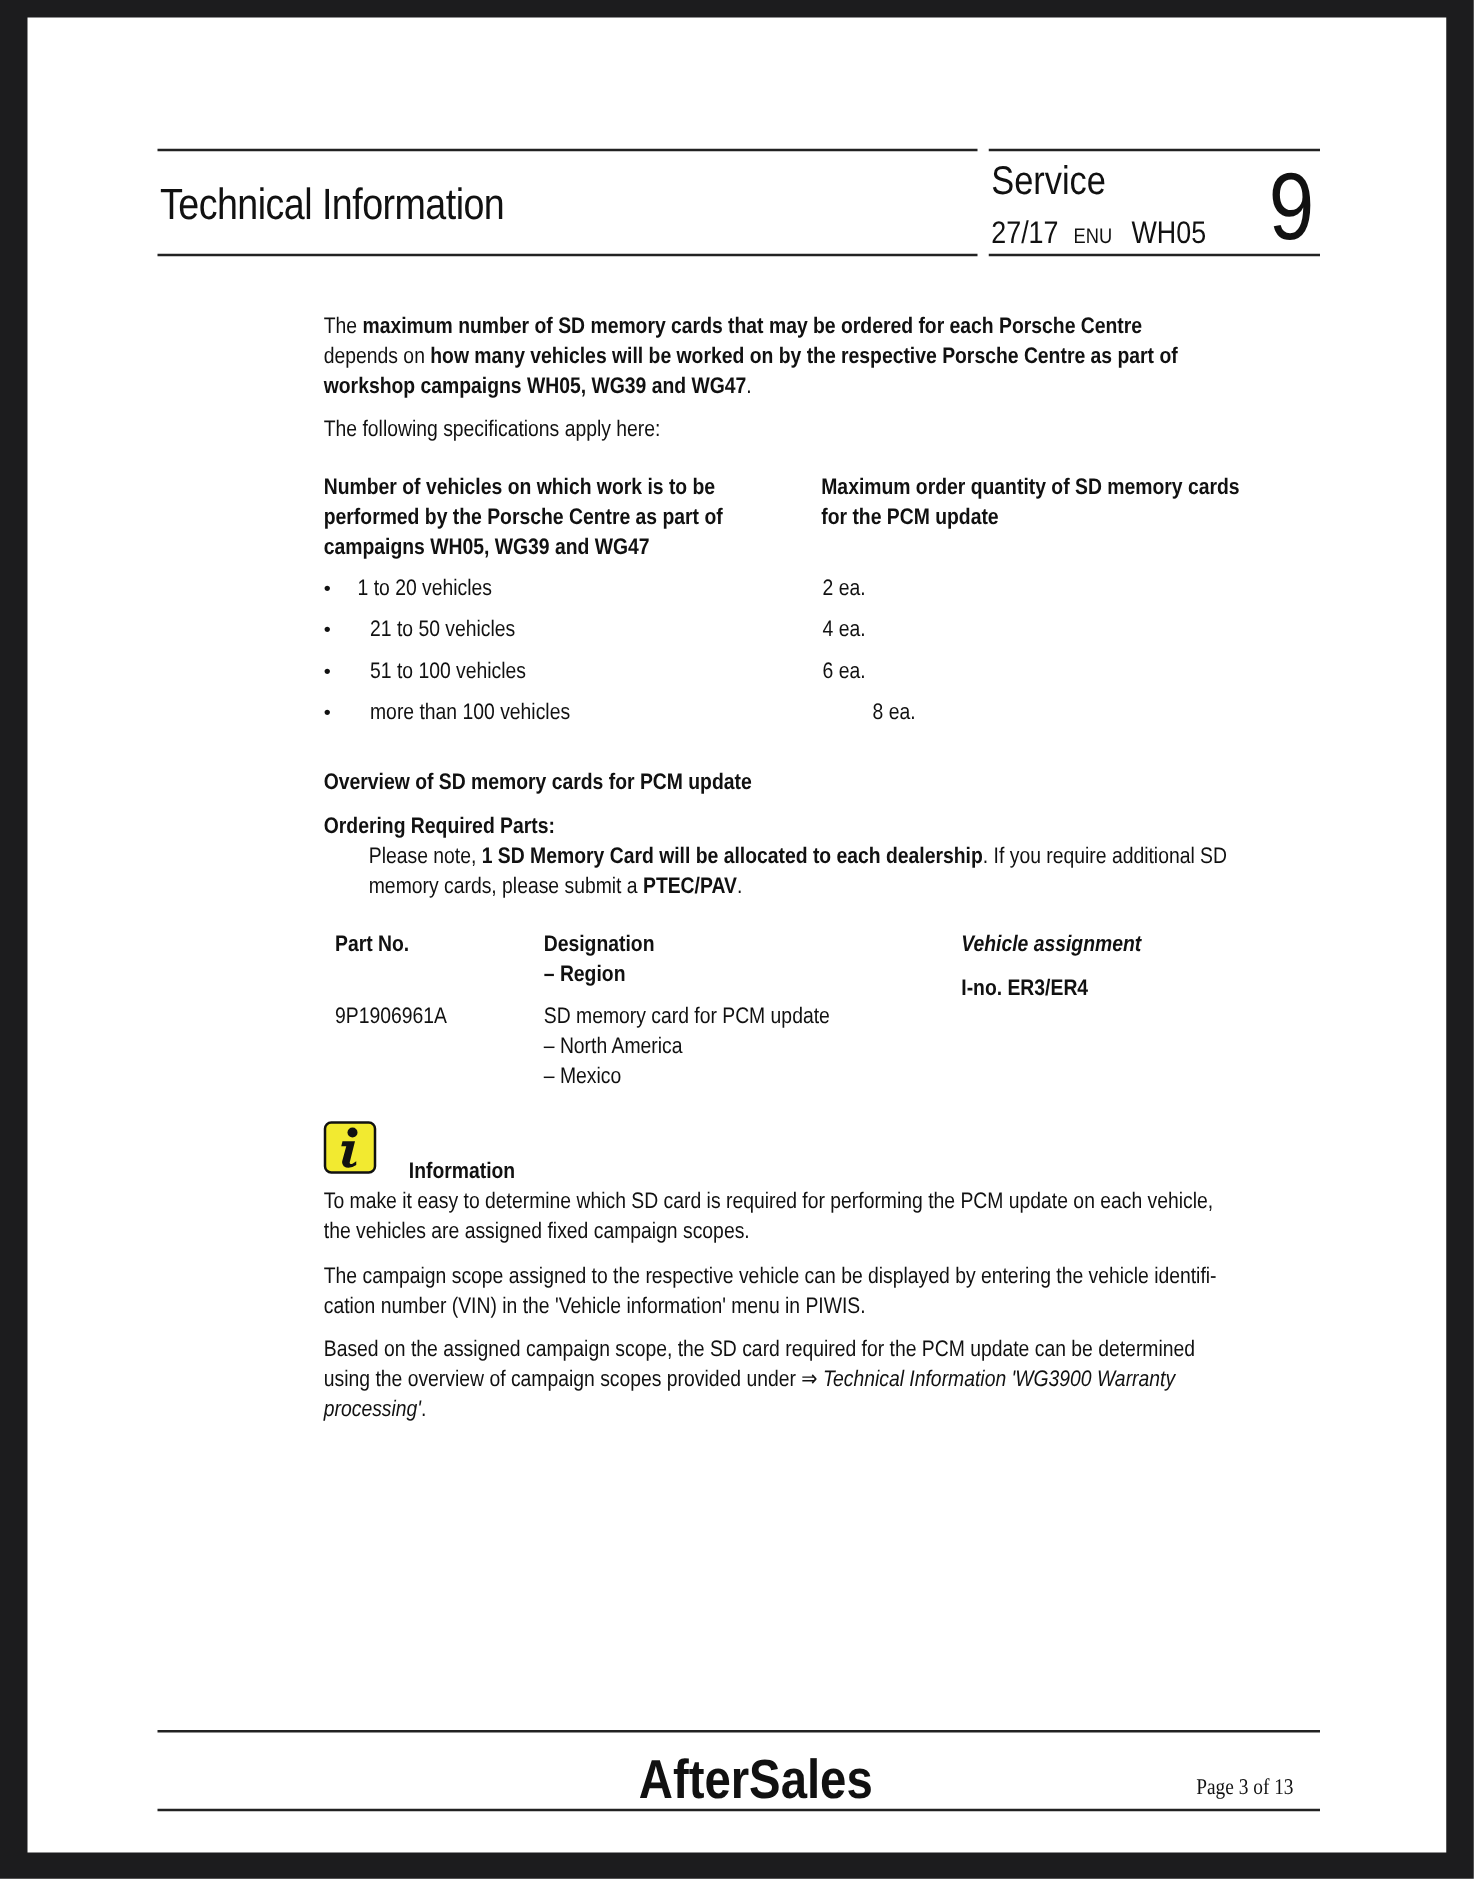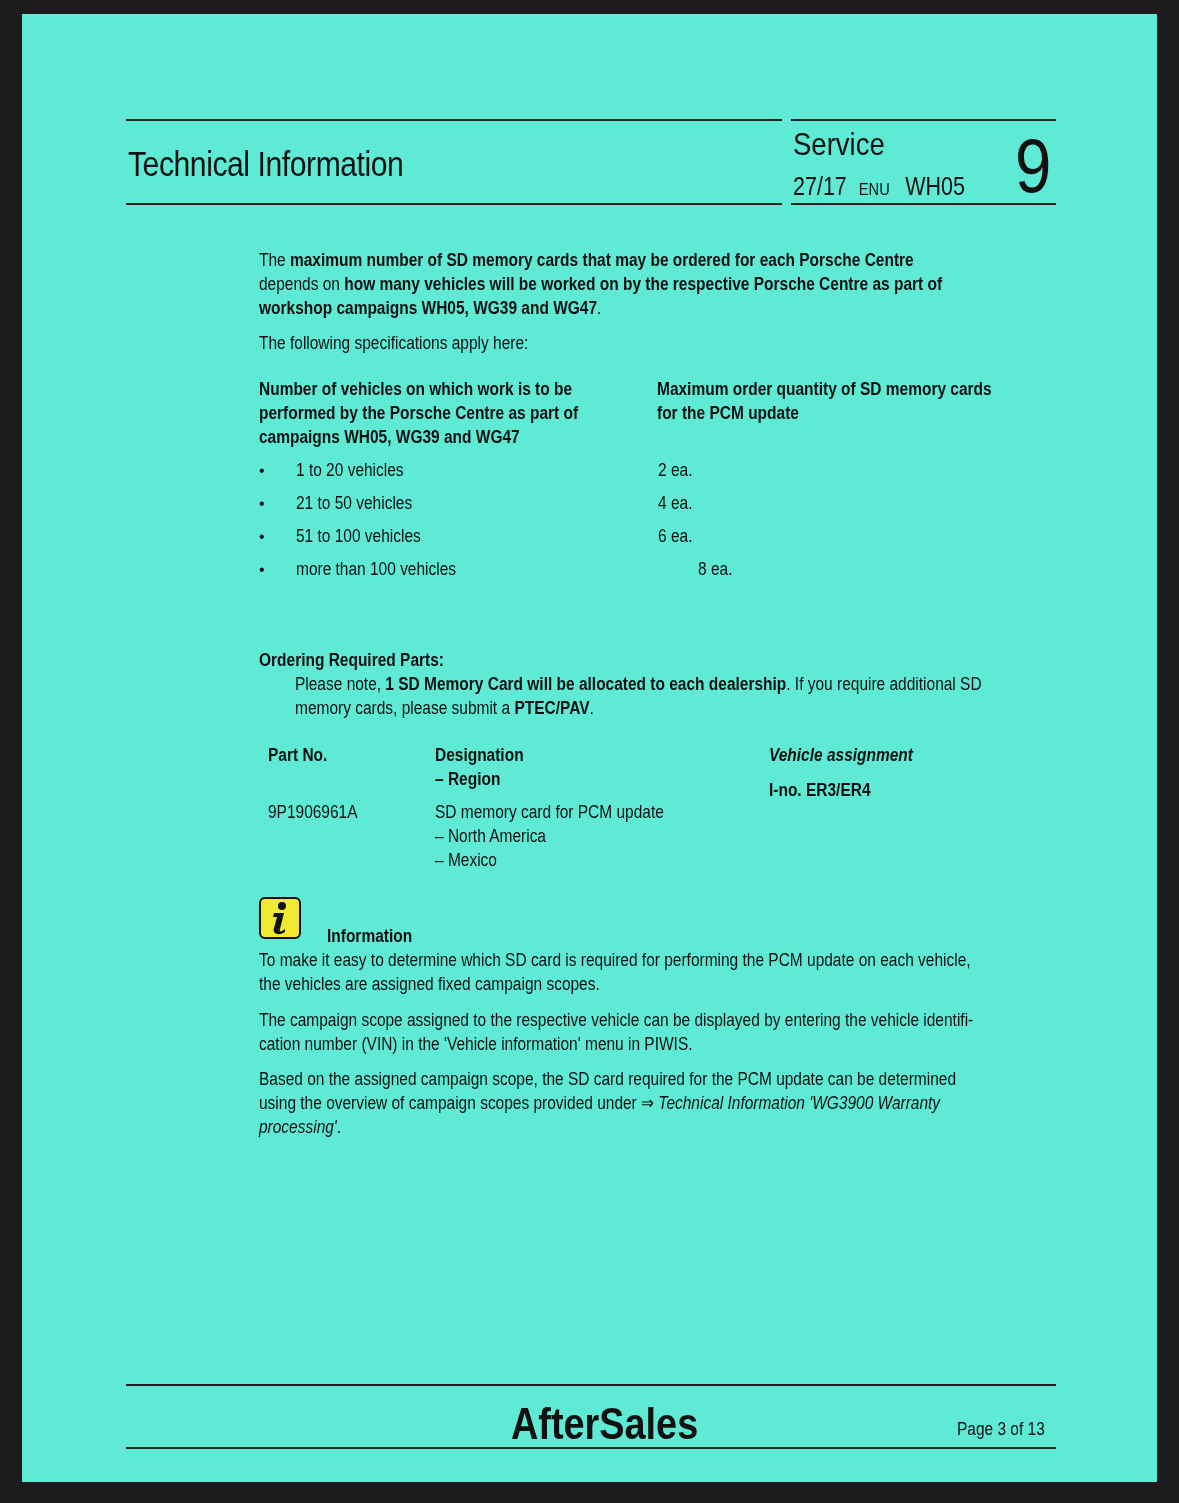--- a/index.html
+++ b/index.html
@@ -8,21 +8,21 @@
       background: #1c1c1e;
       position: relative;
       overflow: hidden;
       font-family: "Liberation Sans", sans-serif;
       color: #111;
     }
     .page {
       position: absolute;
       left: 22px; top: 14px;
       width: 1135px; height: 1468px;
-      background: #5eead4;
+      background: #ffffff;
     }
     .rule { position: absolute; background: #222; height: 2px; }
     .abs { position: absolute; white-space: nowrap; }
     .cond { transform: scaleX(0.86); transform-origin: left top; display: inline-block; }
 
     .hdr-title { left: 106px; top: 130px; font-size: 35px; letter-spacing: -0.5px; }
     .hdr-service { left: 771px; top: 112px; font-size: 32px; }
     .hdr-meta { left: 771px; top: 158px; font-size: 25px; }
     .hdr-meta .small { font-size: 17px; margin: 0 18px 0 14px; }
     .hdr-num { left: 993px; top: 112px; font-size: 76px; line-height: 80px; }
@@ -38,21 +38,21 @@
     .info-icon {
       position: absolute; left: 237px; top: 883px;
       width: 42px; height: 42px;
       background: #f2ea30;
       border: 2px solid #111;
       border-radius: 6px;
       box-sizing: border-box;
       display: flex; align-items: center; justify-content: center;
     }
     .footer-brand { left: 489px; top: 1385px; font-size: 44px; font-weight: bold; }
-    .footer-page { left: 935px; top: 1405px; font-size: 18px; }
+    .footer-page { left: 935px; top: 1405px; font-size: 18px; font-family: Liberation Serif, serif; }
   </style>
 </head>
 <body>
 
 <div class="page">
 
   <div class="rule" style="left:104px; top:105px; width:656px;"></div>
   <div class="rule" style="left:769px; top:105px; width:265px;"></div>
   <div class="rule" style="left:104px; top:189px; width:656px;"></div>
   <div class="rule" style="left:769px; top:189px; width:265px;"></div>
@@ -87,41 +87,42 @@
   <div class="abs body-text b" style="left:635px; top:363px;">
     <div class="cond">
       <div>Maximum order quantity of SD memory cards</div>
       <div>for the PCM update</div>
     </div>
   </div>
 
   <div class="abs body-text" style="left:237px; top:444px;">
     <span class="bullet">•</span>
   </div>
-  <div class="abs body-text" style="left:274px; top:444px;"><span class="cond">1 to 20 vehicles</span></div>
+  <div class="abs body-text" style="left:264px; top:444px;"><span class="cond">1 to 20 vehicles</span></div>
   <div class="abs body-text" style="left:636px; top:444px;"><span class="cond">2 ea.</span></div>
 
   <div class="abs body-text" style="left:237px; top:477px;">
     <span class="bullet">•</span>
   </div>
   <div class="abs body-text" style="left:274px; top:477px;"><span class="cond">21 to 50 vehicles</span></div>
   <div class="abs body-text" style="left:636px; top:477px;"><span class="cond">4 ea.</span></div>
 
   <div class="abs body-text" style="left:237px; top:510px;">
     <span class="bullet">•</span>
   </div>
   <div class="abs body-text" style="left:274px; top:510px;"><span class="cond">51 to 100 vehicles</span></div>
   <div class="abs body-text" style="left:636px; top:510px;"><span class="cond">6 ea.</span></div>
 
   <div class="abs body-text" style="left:237px; top:543px;">
     <span class="bullet">•</span>
   </div>
   <div class="abs body-text" style="left:274px; top:543px;"><span class="cond">more than 100 vehicles</span></div>
   <div class="abs body-text" style="left:636px; top:543px;margin-left:40px;"><span class="cond">8 ea.</span></div>
 
+  <div class="abs body-text b" style="left:237px; top:599px;"><span class="cond">Overview of SD memory cards for PCM update</span></div>
   <div class="abs body-text b" style="left:237px; top:634px;"><span class="cond">Ordering Required Parts:</span></div>
   <div class="abs body-text" style="left:237px; top:658px;margin-left:36px;">
     <div class="cond">
       <div><span>Please note, </span><span class="b">1 SD Memory Card will be allocated to each dealership</span><span>. If you require additional SD</span></div>
       <div><span>memory cards, please submit a </span><span class="b">PTEC/PAV</span><span>.</span></div>
     </div>
   </div>
 
   <div class="abs body-text b" style="left:246px; top:729px;"><span class="cond">Part No.</span></div>
   <div class="abs body-text b" style="left:413px; top:729px;">

